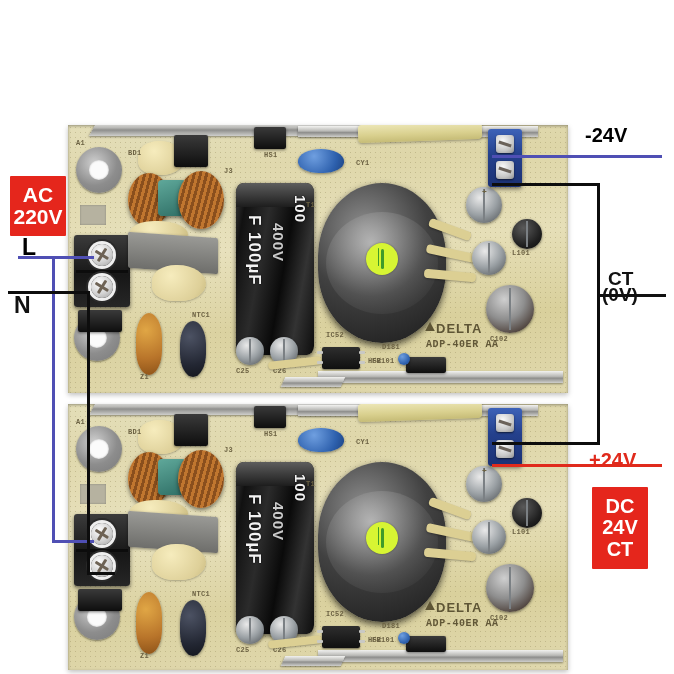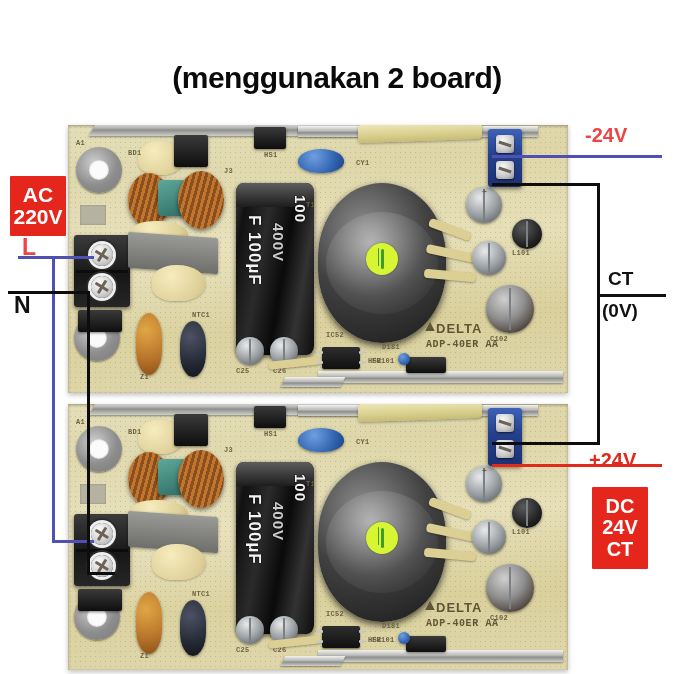--- a/index.html
+++ b/index.html
@@ -142,31 +142,30 @@
   .w-blue{background:#4f4fb4;}
   .w-black{background:#0d0d0d;}
   .w-red{background:#e02a1c;}
   .w-purple{background:#4f4fb4;}
 
   
   .redbox{position:absolute;background:#e5261c;color:#fff;font-weight:bold;
         font-family:"Liberation Sans",sans-serif;text-align:center;line-height:1.06;
         display:flex;flex-direction:column;align-items:center;justify-content:center;}
   .lbl{position:absolute;font-family:"Liberation Sans",sans-serif;font-weight:bold;}
-  .lbl-blue{color:#ef4444;}
+  .lbl-blue{color:#000000;}
   .lbl-black{color:#111;}
   .lbl-red{color:#e02a1c;}
   .ctline{position:absolute;background:#111;}
 </style>
 </head>
 <body>
 
 <div id="stage">
 
-  <div class="title" id="sub-title">(menggunakan 2 board)</div>
 
   <div class="board" id="board-top">
     <div class="rail rail-top"></div>
     <div class="rail rail-top2"></div>
     <div class="rail rail-bot"></div>
     <div class="rail rail-bot2"></div>
 
     <div class="hole h1">
         <i></i>
       </div>
@@ -384,21 +383,21 @@
     <span>220V</span>
   </div>
 
   <div class="lbl lbl-blue" style="left:22px;top:234px;font-size:23px;">L</div>
   <div class="lbl lbl-black" style="left:14px;top:292px;font-size:23px;">N</div>
 
   <div class="lbl lbl-blue" style="left:585px;top:124px;font-size:20px;">-24V</div>
 
   <div class="lbl lbl-black" style="left:608px;top:268px;font-size:19px;">CT</div>
   <div class="ctline" style="left:600px;top:294px;width:66px;height:3px;"></div>
-  <div class="lbl lbl-black" style="left:602px;top:300px;font-size:19px;">(0V)</div>
+  <div class="lbl lbl-black" style="left:602px;top:284px;font-size:19px;">(0V)</div>
 
   <div class="lbl lbl-red" style="left:589px;top:449px;font-size:20px;">+24V</div>
 
   <div class="redbox" style="left:592px;top:487px;width:56px;height:82px;font-size:20px;border-radius:1px;">
     <span>DC</span>
     <span>24V</span>
     <span>CT</span>
   </div>
 
 </div>

